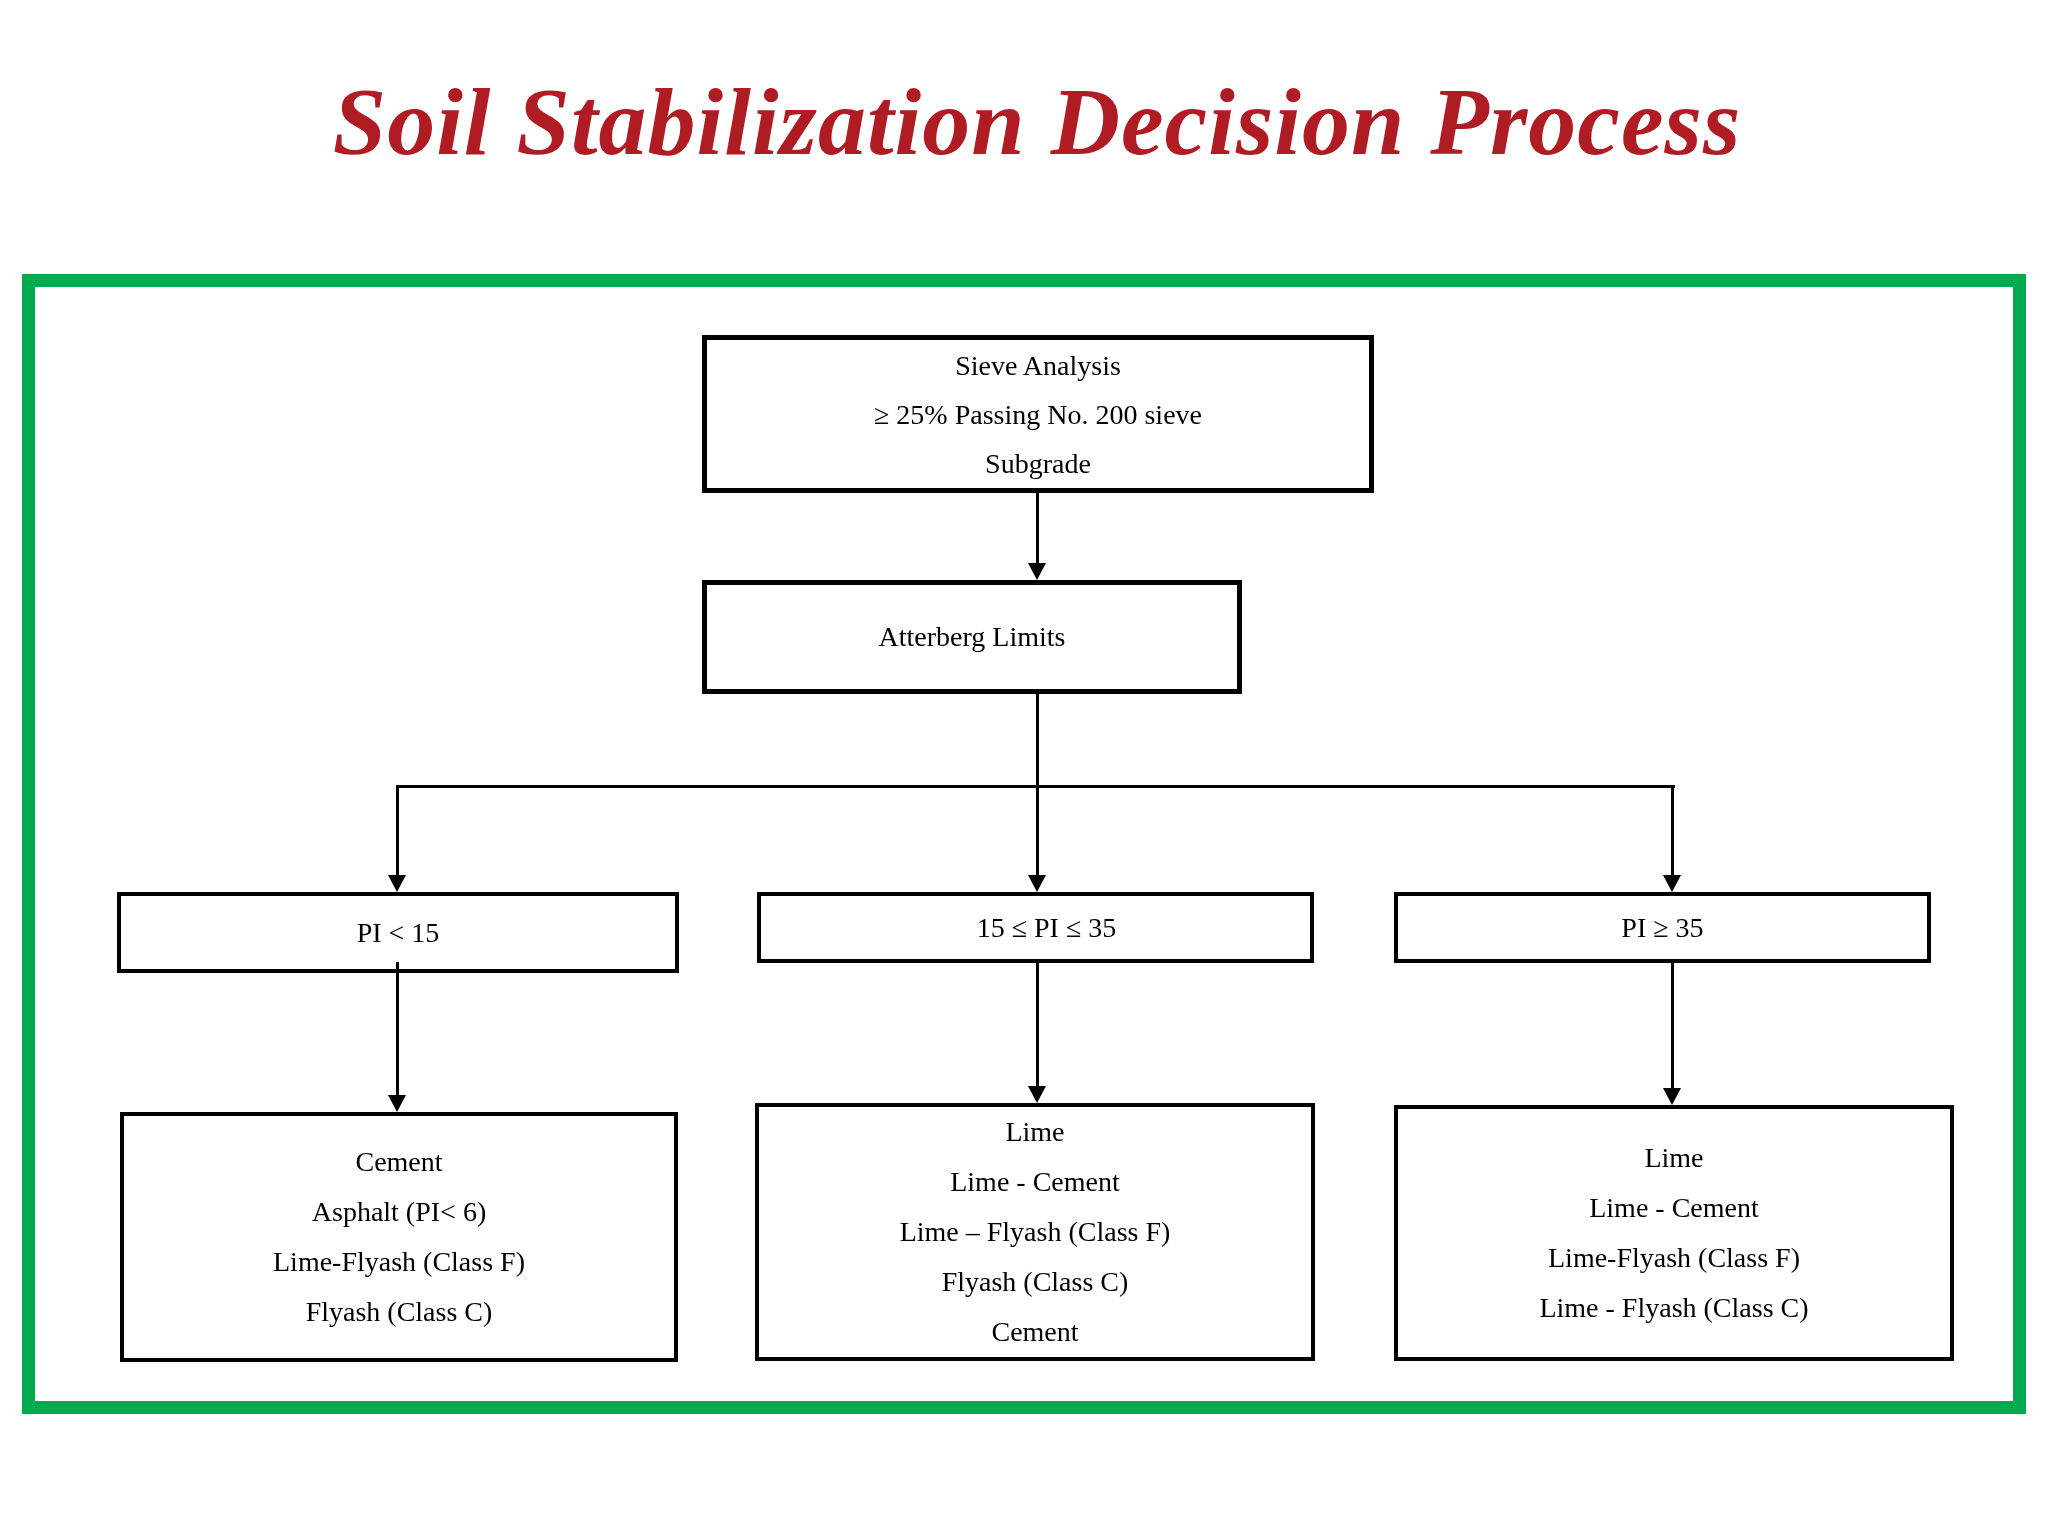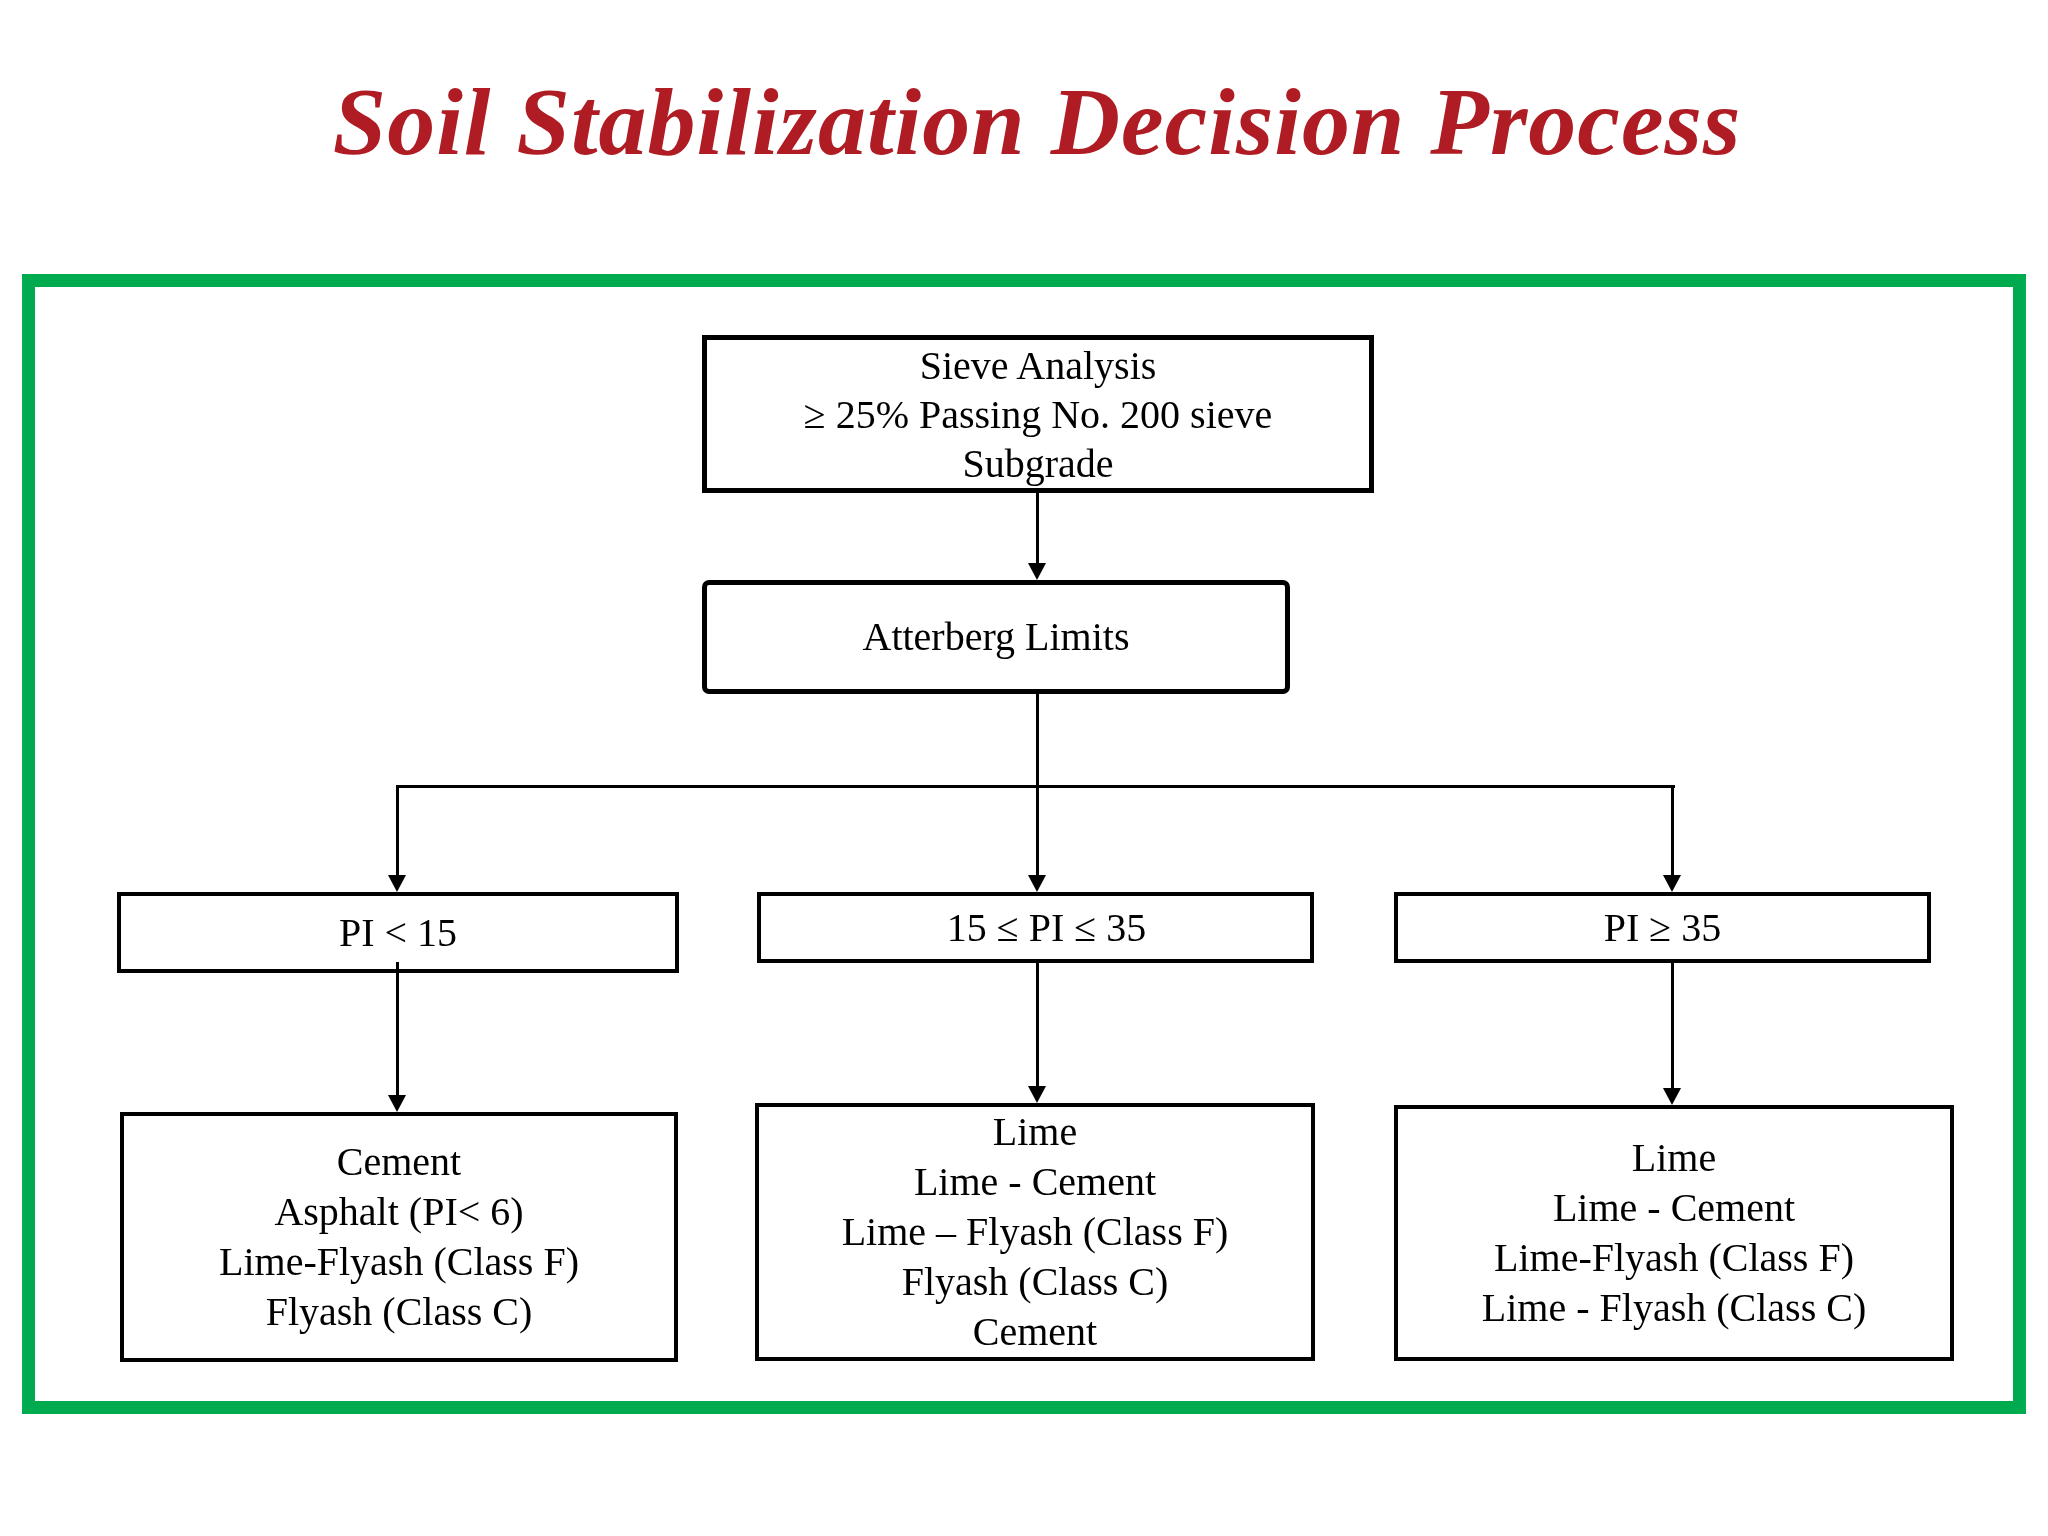--- a/index.html
+++ b/index.html
@@ -16,24 +16,24 @@
     margin-left:13px;
   }
   .frame {
     position:absolute; left:22px; top:274px; width:2004px; height:1140px;
     border:13px solid var(--green, #00ab50); box-sizing:border-box;
   }
   .fbox {
     position:absolute; box-sizing:border-box; border:4px solid var(--ink,#000);
     background:#fff; display:flex; flex-direction:column;
     align-items:center; justify-content:center; text-align:center;
-    font-size:40px; line-height:50px; color:var(--ink,#000);
+    font-size:28px; line-height:50px; color:var(--ink,#000);
   }
   .sieve     { left:702px;  top:335px;  width:672px; height:158px; border-width:5px; line-height:49px; }
-  .atterberg { left:702px;  top:580px;  width:588px; height:114px; border-width:5px;border-radius:7px; }
+  .atterberg { left:702px;  top:580px;  width:540px; height:114px; border-width:5px; }
   .pi-left   { left:117px;  top:892px;  width:562px; height:81px; }
   .pi-mid    { left:757px;  top:892px;  width:557px; height:71px;padding-left:22px; }
   .pi-right  { left:1394px; top:892px;  width:537px; height:71px; }
   .res-left  { left:120px;  top:1112px; width:558px; height:250px; }
   .res-mid   { left:755px;  top:1103px; width:560px; height:258px; }
   .res-right { left:1394px; top:1105px; width:560px; height:256px; }
   .line { position:absolute; background:var(--ink,#000); }
   .vline { width:3px; }
   .hline { height:3px; }
   .arr {

